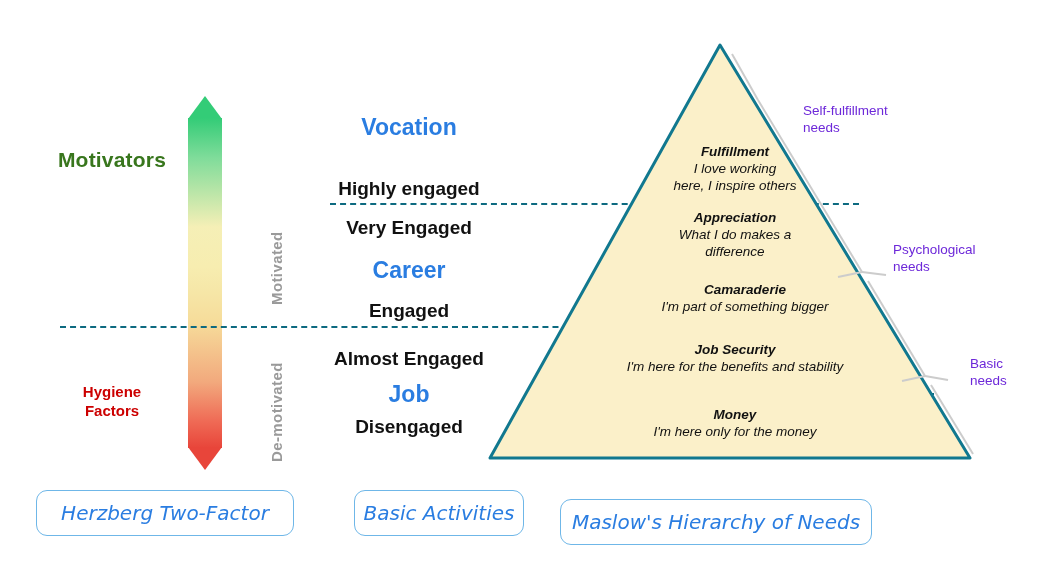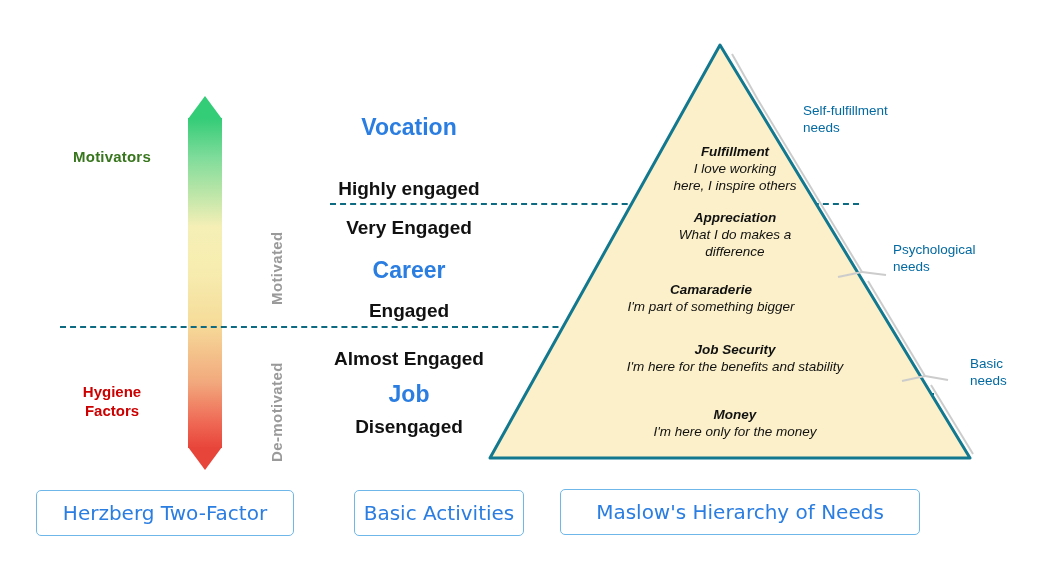--- a/index.html
+++ b/index.html
@@ -18,21 +18,21 @@
     overflow: hidden;
   }
 
   
   .label-motivators {
     position: absolute;
     left: 52px;
     top: 148px;
     width: 120px;
     text-align: center;
-    font-size: 15px;
+    font-size: 21px;
     font-weight: bold;
     color: #38761d;
     letter-spacing: .2px;
   }
   .label-hygiene {
     position: absolute;
     left: 52px;
     top: 382px;
     width: 120px;
     text-align: center;
@@ -151,39 +151,40 @@
   }
   .pyr-sub {
     font-size: 13.5px;
     line-height: 17px;
     font-weight: normal;
   }
 
   .bracket-label {
     position: absolute;
     font-size: 13.5px;
-    color: #0369a1;
+    color: #6d28d9;
     line-height: 17px;
     white-space: nowrap;
   }
 
   
   .caption {
     position: absolute;
     box-sizing: border-box;
     border: 1.5px solid #6fb7e8;
-    border-radius: 5px;
+    border-radius: 11px;
     color: #2a7de1;
     font-family: "DejaVu Sans", sans-serif;
     font-size: 20px;
     text-align: center;
     background: #ffffff;
     display: flex;
     align-items: center;
     justify-content: center;
+    font-style: italic;
   }
 </style>
 </head>
 <body>
 
 <div id="canvas">
 
   <div class="label-motivators">Motivators</div>
 
   <div class="label-hygiene">
@@ -232,21 +233,21 @@
     <div class="pyr-sub">I love working</div>
     <div class="pyr-sub">here, I inspire others</div>
   </div>
 
   <div class="pyr-row" style="left:615px; top:209px; width:240px;">
     <div class="pyr-title">Appreciation</div>
     <div class="pyr-sub">What I do makes a</div>
     <div class="pyr-sub">difference</div>
   </div>
 
-  <div class="pyr-row" style="left:566px; top:281px; width:290px;">
+  <div class="pyr-row" style="left:600px; top:281px; width:290px;">
     <div class="pyr-title">Camaraderie</div>
     <div class="pyr-sub">I'm part of something bigger</div>
   </div>
 
   <div class="pyr-row" style="left:555px; top:341px; width:360px;">
     <div class="pyr-title">Job Security</div>
     <div class="pyr-sub">I'm here for the benefits and stability</div>
   </div>
 
   <div class="pyr-row" style="left:555px; top:406px; width:360px;">
@@ -262,15 +263,15 @@
     <div>Psychological</div>
     <div>needs</div>
   </div>
   <div class="bracket-label" style="left:970px; top:355px;">
     <div>Basic</div>
     <div>needs</div>
   </div>
 
   <div class="caption" style="left:36px;  top:490px; width:258px; height:46px;">Herzberg Two-Factor</div>
   <div class="caption" style="left:330px; top:490px; width:170px; height:46px;margin-left:24px;">Basic Activities</div>
-  <div class="caption" style="left:560px; top:489px; width:360px; height:46px;">Maslow's Hierarchy of Needs</div>
+  <div class="caption" style="left:560px; top:499px; width:312px; height:46px;">Maslow's Hierarchy of Needs</div>
 
 </div>
 
 </body></html>

